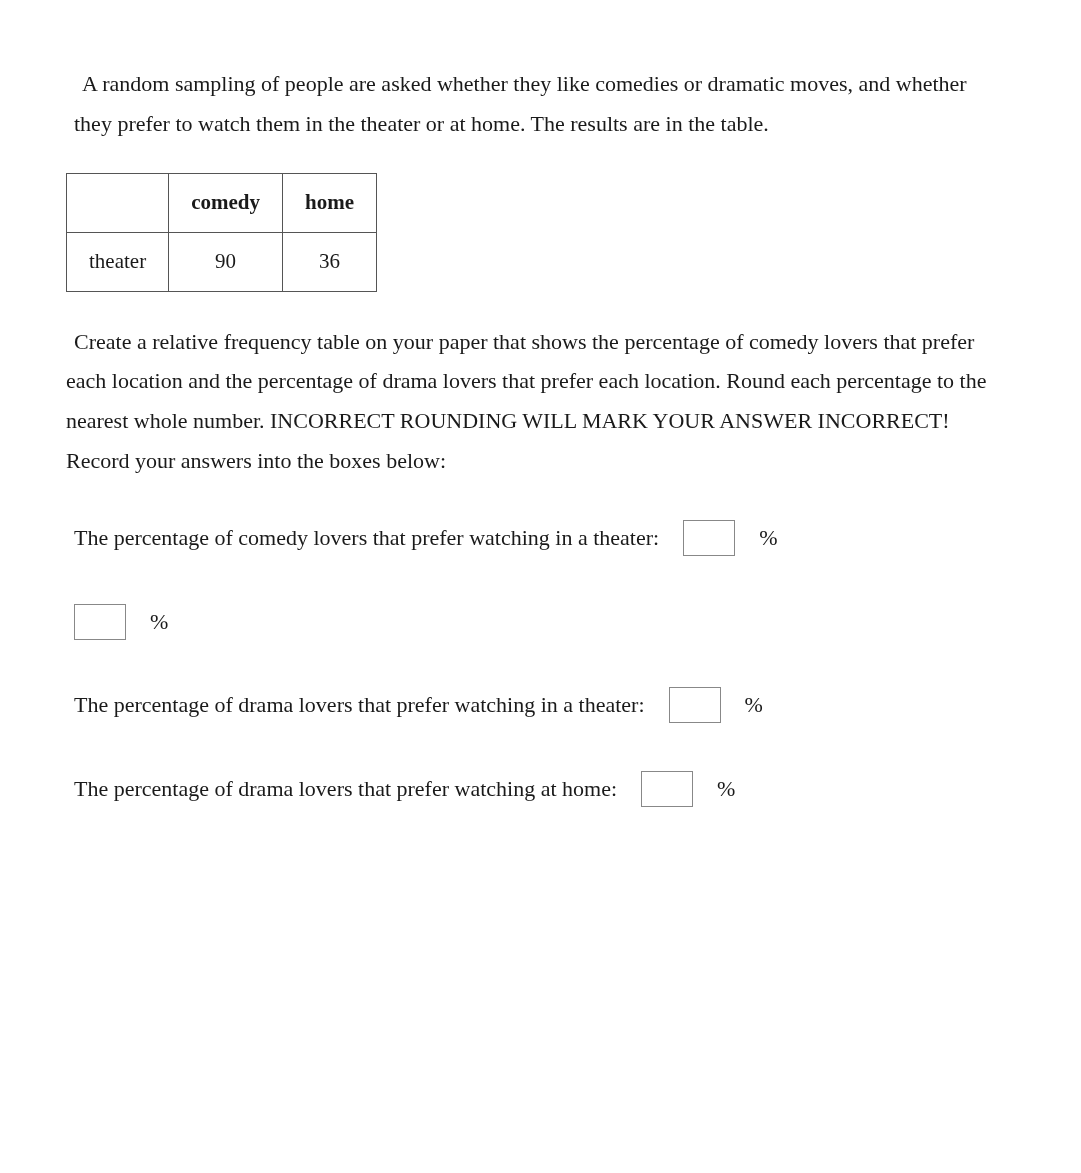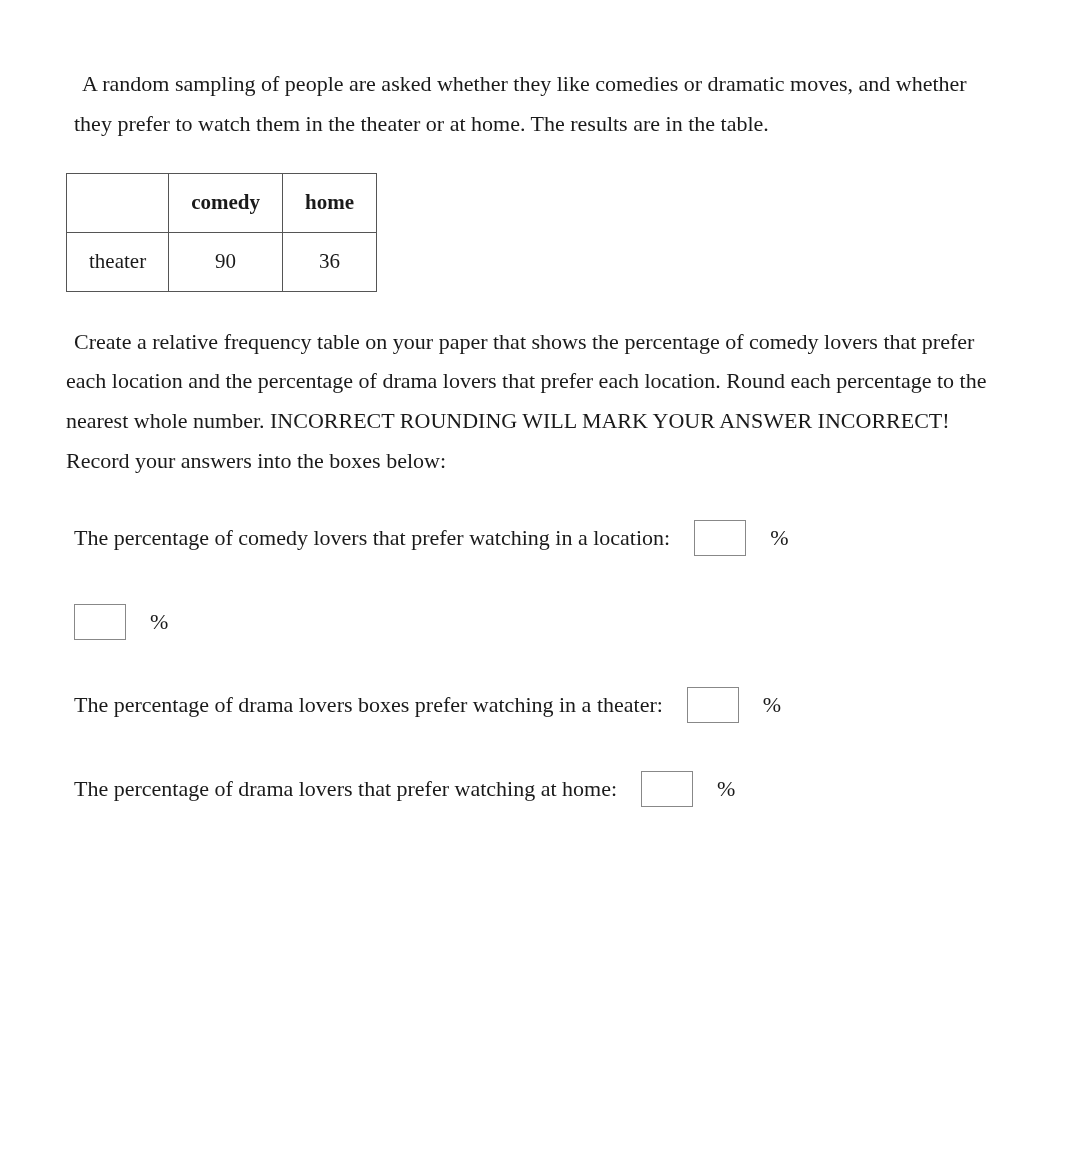--- a/index.html
+++ b/index.html
@@ -104,32 +104,32 @@
       <td>36</td>
     </tr>
   </tbody>
 </table>
 
 <div class="instructions">
   <span>Create a relative frequency table on your paper that shows the percentage of comedy lovers that prefer each location and the percentage of drama lovers that prefer each location. Round each percentage to the nearest whole number. INCORRECT ROUNDING WILL MARK YOUR ANSWER INCORRECT! Record your answers into the boxes below:</span>
 </div>
 
 <div class="question-block">
-  <span class="question-label">The percentage of comedy lovers that prefer watching in a location:</span>
+  <span class="question-label">The percentage of comedy lovers that prefer watching in a theater:</span>
   <input type="text" class="answer-input" style="">
   <span class="percent-sign">%</span>
 </div>
 
 <div class="question-block">
   <input type="text" class="answer-input" style="">
   <span class="percent-sign">%</span>
 </div>
 
 <div class="question-block">
-  <span class="question-label">The percentage of drama lovers boxes prefer watching in a theater:</span>
+  <span class="question-label">The percentage of drama lovers that prefer watching in a theater:</span>
   <input type="text" class="answer-input" style="">
   <span class="percent-sign">%</span>
 </div>
 
 <div class="question-block">
   <span class="question-label">The percentage of drama lovers that prefer watching at home:</span>
   <input type="text" class="answer-input" style="">
   <span class="percent-sign">%</span>
 </div>
 

